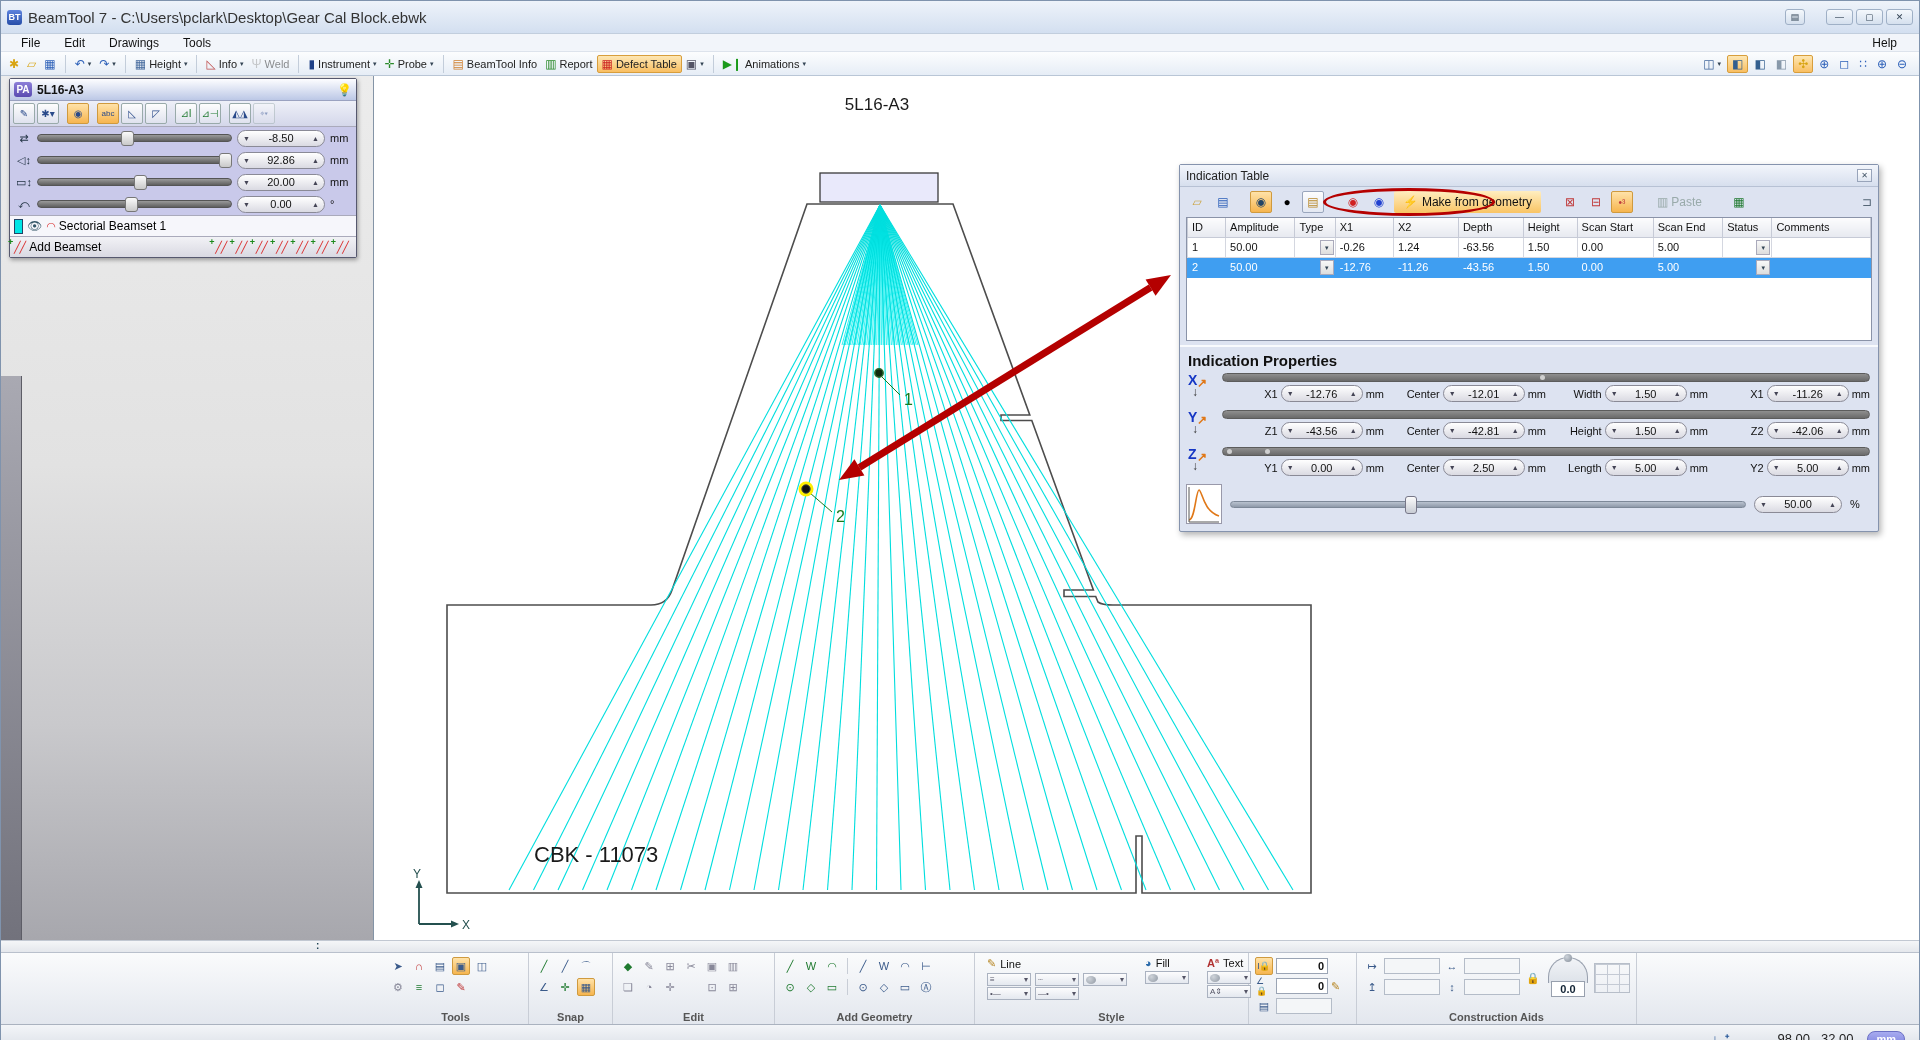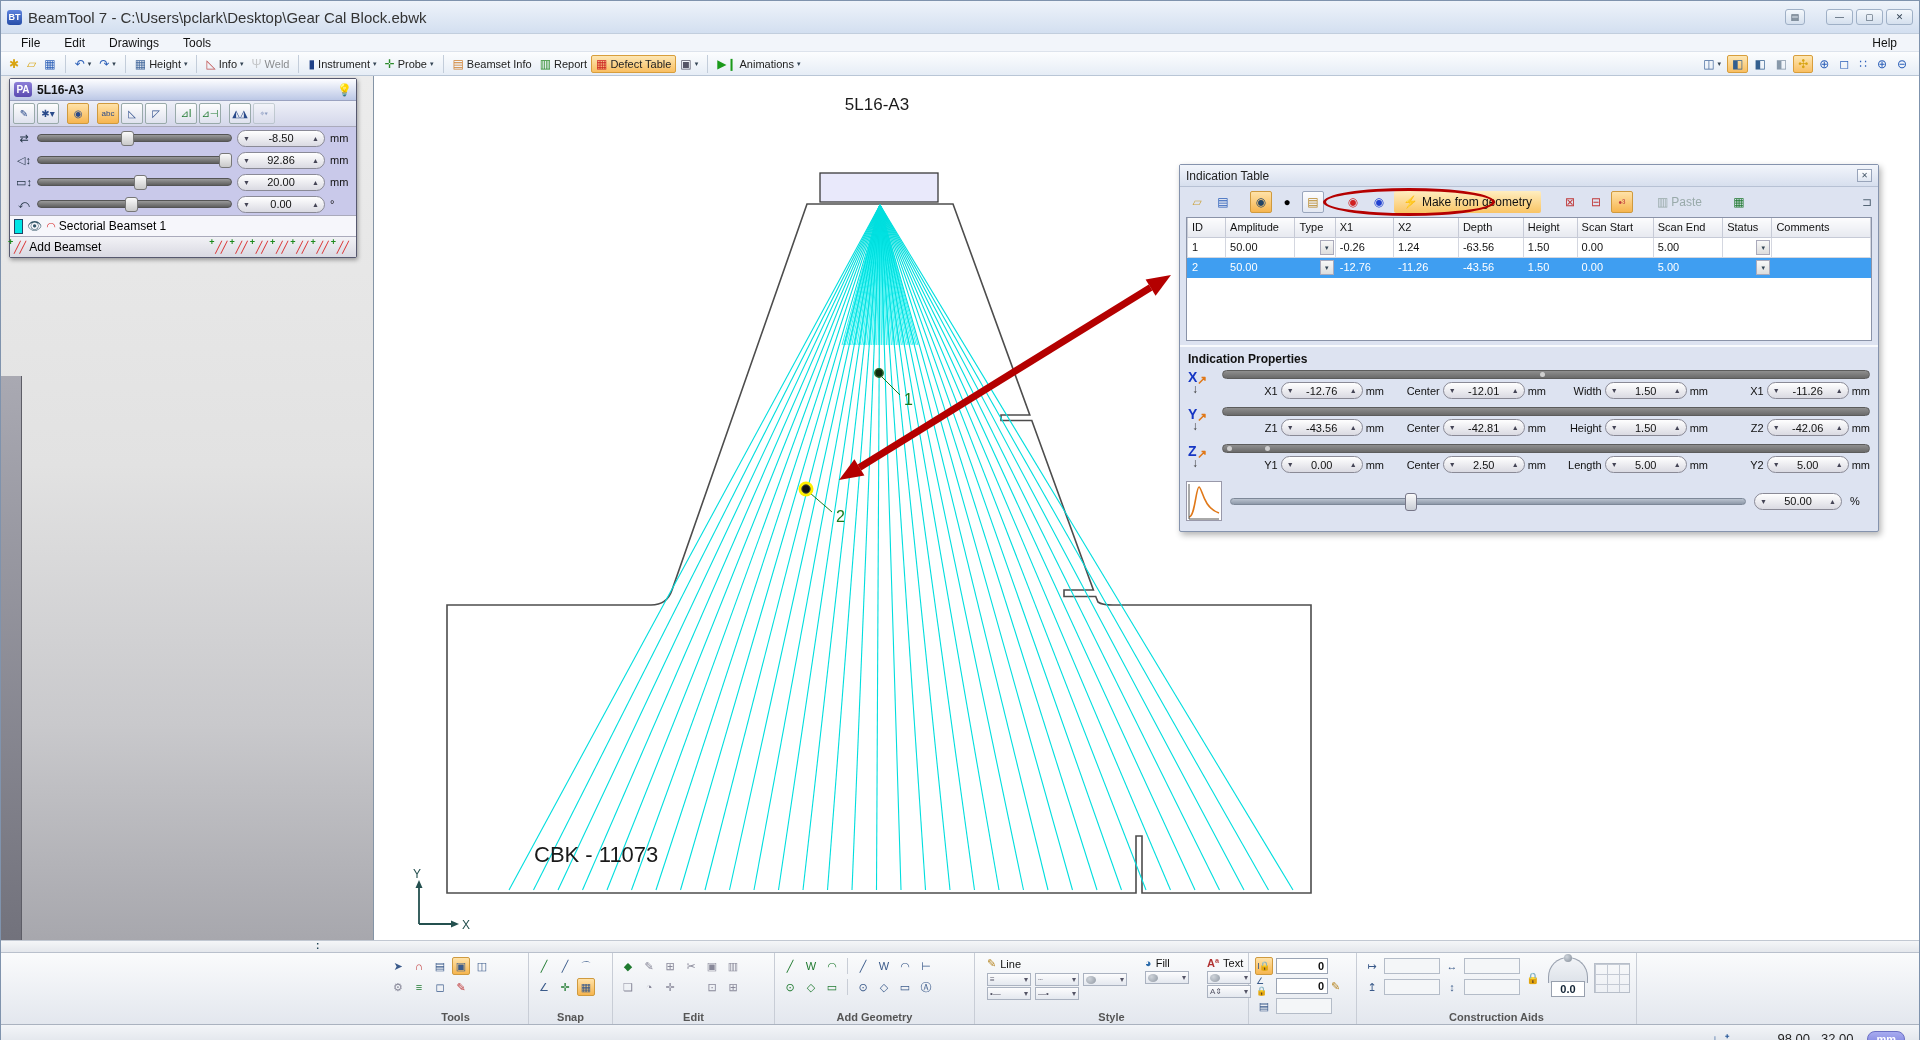--- a/index.html
+++ b/index.html
@@ -107,21 +107,21 @@
   .paste-btn { display:inline-flex; align-items:center; gap:3px; color:#9aa; font-size:12px; padding:0 4px; }
   .it-flag { margin-left:auto; color:#567; font-size:12px; }
   .ind-table-wrap { margin:0 6px; height:124px; background:#fff; border:1px solid #8a93a8; overflow:hidden; }
   table.ind { border-collapse:collapse; width:100%; font-size:11px; table-layout:fixed; }
   table.ind th { background:linear-gradient(#fcfcfd,#e7e9f0); border:1px solid #c6cad6; border-top:none;
     font-weight:normal; text-align:left; padding:2px 4px; height:19px; color:#111; }
   table.ind td { border:1px solid #d4d7e0; padding:1px 4px; height:20px; color:#111; position:relative; }
   tr.sel td { background:#3f9ef1; color:#fff; border-color:#3f9ef1; }
   .cell-dd { position:absolute; right:1px; top:2px; width:14px; height:15px; border:1px solid #aab;
     background:linear-gradient(#f8f8f8,#ddd); color:#345; font-size:7px; text-align:center; line-height:14px; }
-  .props-header { font-weight:bold; font-size:12px; color:#111; padding:5px 8px 2px 8px;
+  .props-header { font-weight:bold; font-size:15px; color:#111; padding:5px 8px 2px 8px;
     border-top:2px solid #f8fafd; margin-top:4px; }
   .axis-row { display:flex; padding:1px 8px 1px 6px; height:37px; }
   .axis-ico { width:36px; position:relative; font-weight:bold; color:#1536c4; font-size:14px; }
   .axis-ico .l { position:absolute; left:2px; top:0; }
   .axis-ico .ar1 { position:absolute; left:11px; top:4px; color:#e07818; font-size:12px; font-weight:bold; }
   .axis-ico .ar2 { position:absolute; left:6px; top:13px; color:#333; font-size:12px; }
   .axis-body { flex:1; }
   .axis-bar { position:relative; height:9px; border-radius:5px; background:linear-gradient(#8f8f8f,#6a6a6a);
     border:1px solid #5c5c5c; margin-top:1px; }
   .axis-bar .tick { position:absolute; top:1px; width:5px; height:5px; border-radius:50%; background:#cfcfcf; }
@@ -253,21 +253,21 @@
           <span class="dd">▾</span>
         </span>
         <span class="tb-btn">
           <span class="g" style="color: rgb(42, 138, 42);">✛</span>
           <span>Probe</span>
           <span class="dd">▾</span>
         </span>
         <span class="tb-sep"></span>
         <span class="tb-btn">
           <span class="g" style="color: rgb(208, 128, 48);">▤</span>
-          <span>Beamset Info</span>
+          <span>BeamTool Info</span>
         </span>
         <span class="tb-btn">
           <span class="g" style="color: rgb(42, 138, 42);">▥</span>
           <span>Report</span>
         </span>
         <span class="tb-btn active">
           <span class="g" style="color: rgb(204, 34, 34);">▦</span>
           <span>Defect Table</span>
         </span>
         <span class="tb-btn">

